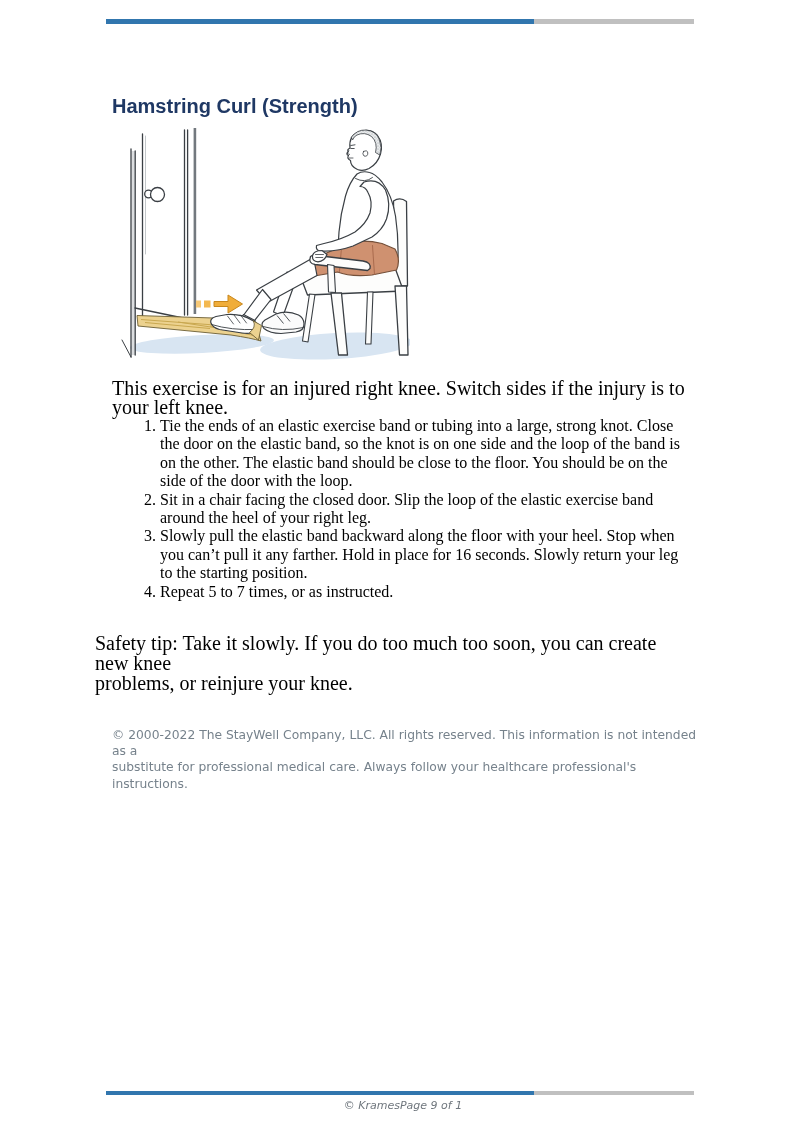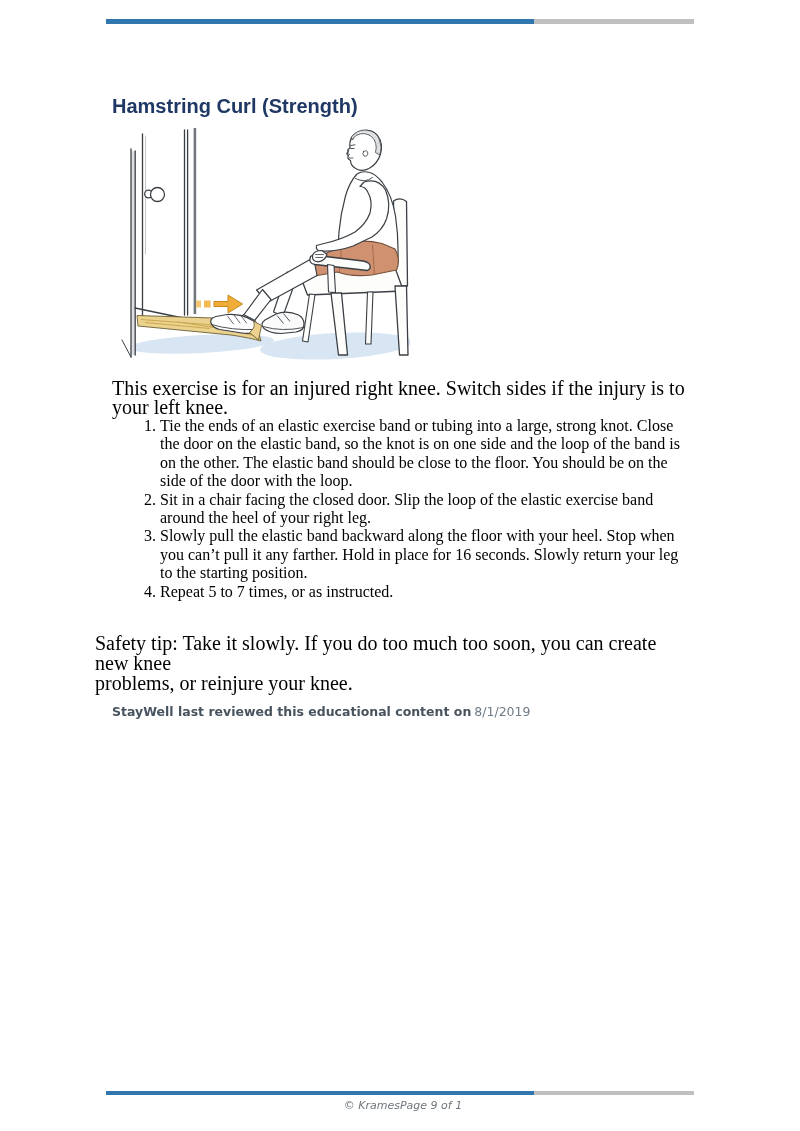--- a/index.html
+++ b/index.html
@@ -195,24 +195,23 @@
 around the heel of your right leg.</li>
     <li>Slowly pull the elastic band backward along the floor with your heel. Stop when
 you can’t pull it any farther. Hold in place for 16 seconds. Slowly return your leg
 to the starting position.</li>
     <li>Repeat 5 to 7 times, or as instructed.</li>
   </ol>
 
   <p class="safety">Safety tip: Take it slowly. If you do too much too soon, you can create new knee
 problems, or reinjure your knee.</p>
 
-  <p class="review">
-    <span class="review-label">StayWell last reviewed this educational content on</span><span class="review-date">8/1/2019</span>
-  </p>
-
+
+  <p class="copyright">© 2000-2022 The StayWell Company, LLC. All rights reserved. This information is not intended as a
+substitute for professional medical care. Always follow your healthcare professional's instructions.</p>
 
   <div class="rule rule-bottom">
     <div class="rule-blue"></div>
     <div class="rule-gray"></div>
   </div>
 
   <div class="pagefooter">
     <span>© Krames</span>
     <span>Page 9 of 1</span>
   </div>

